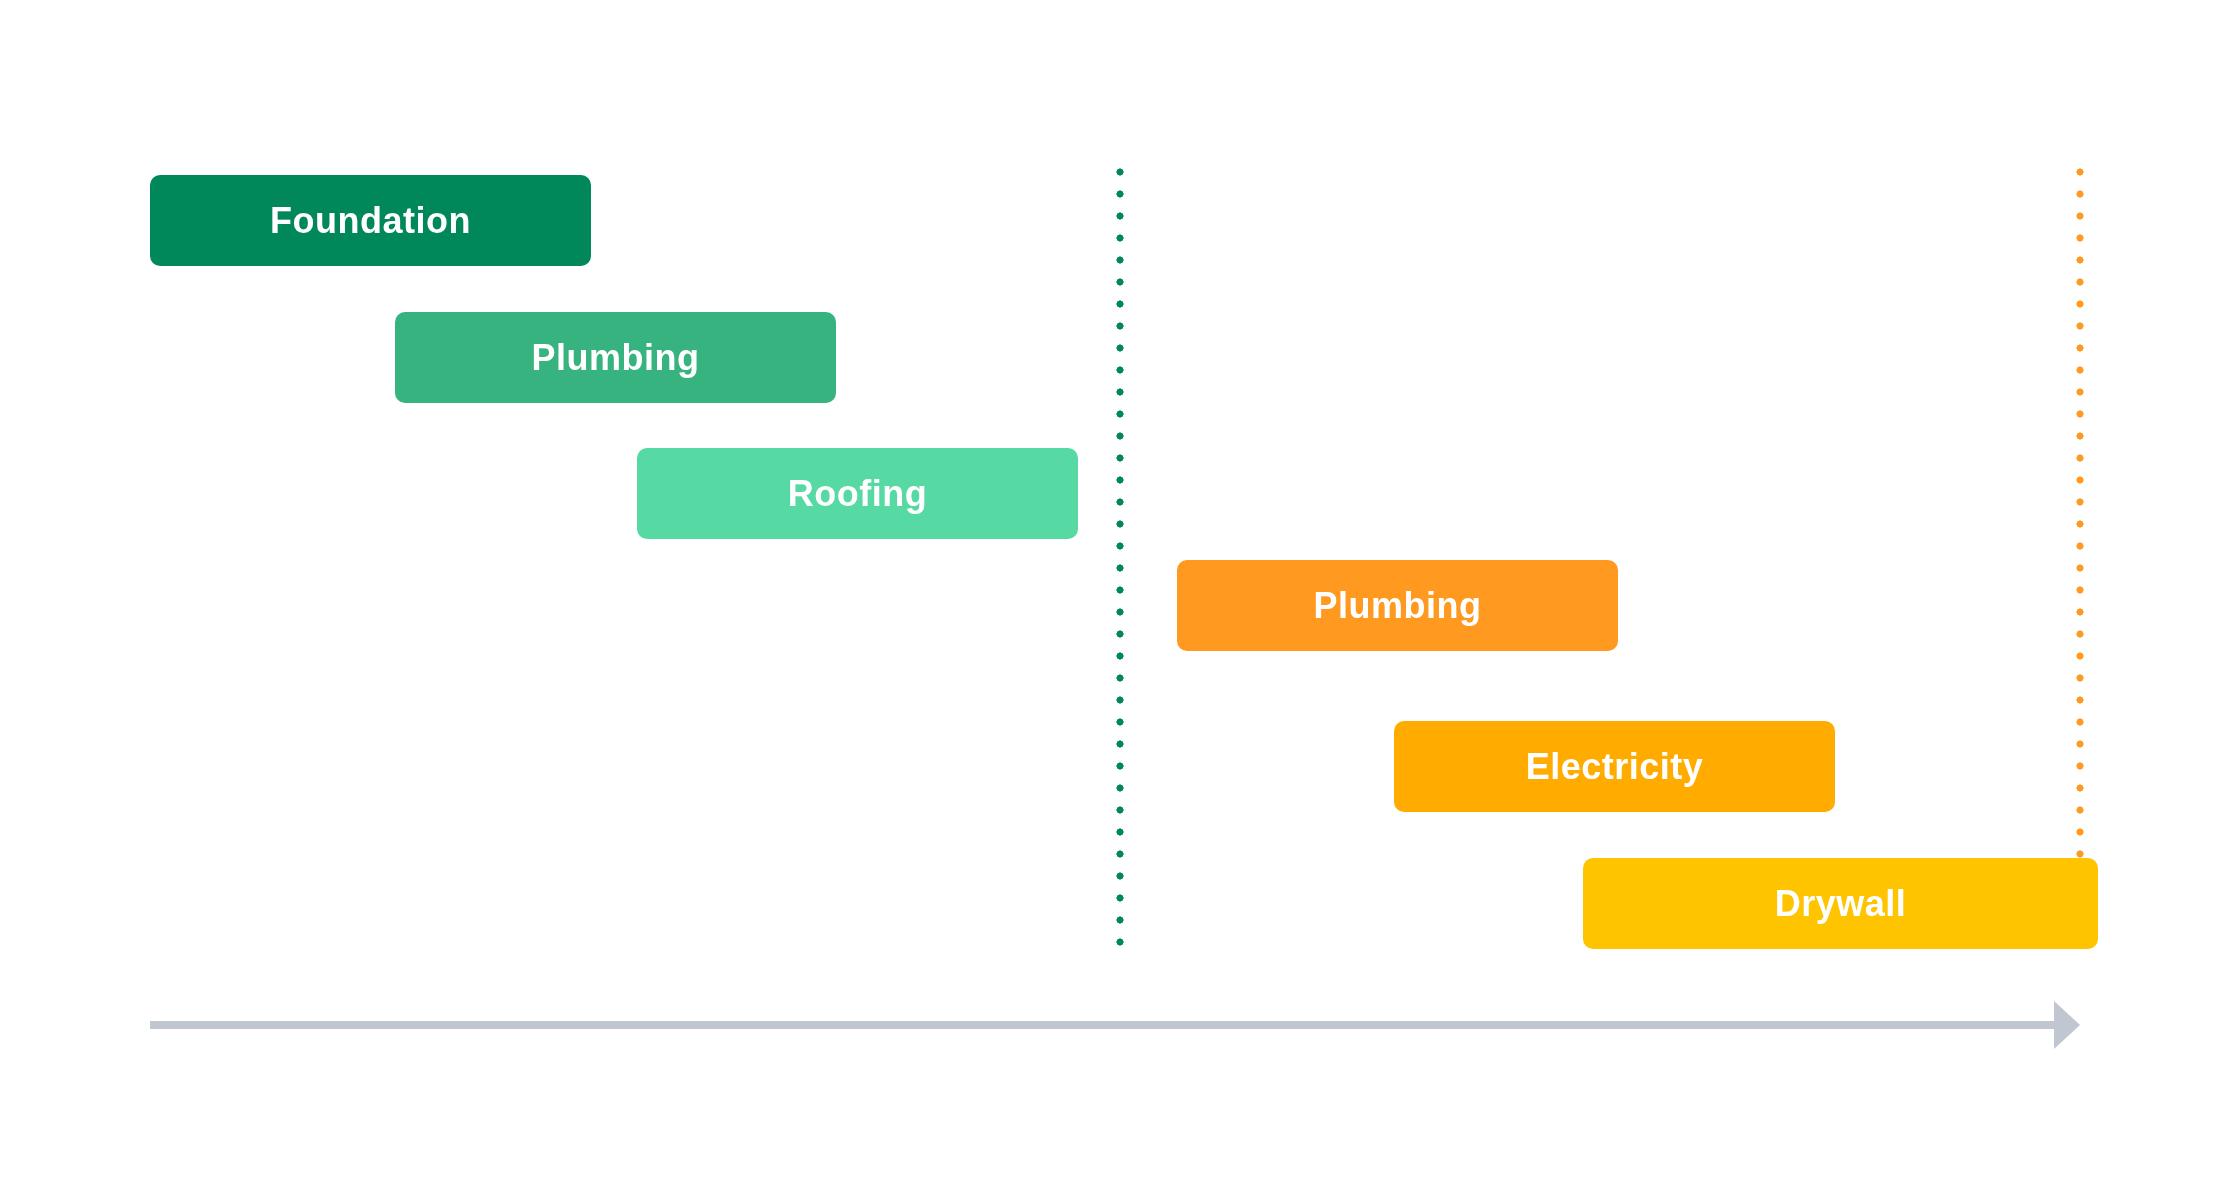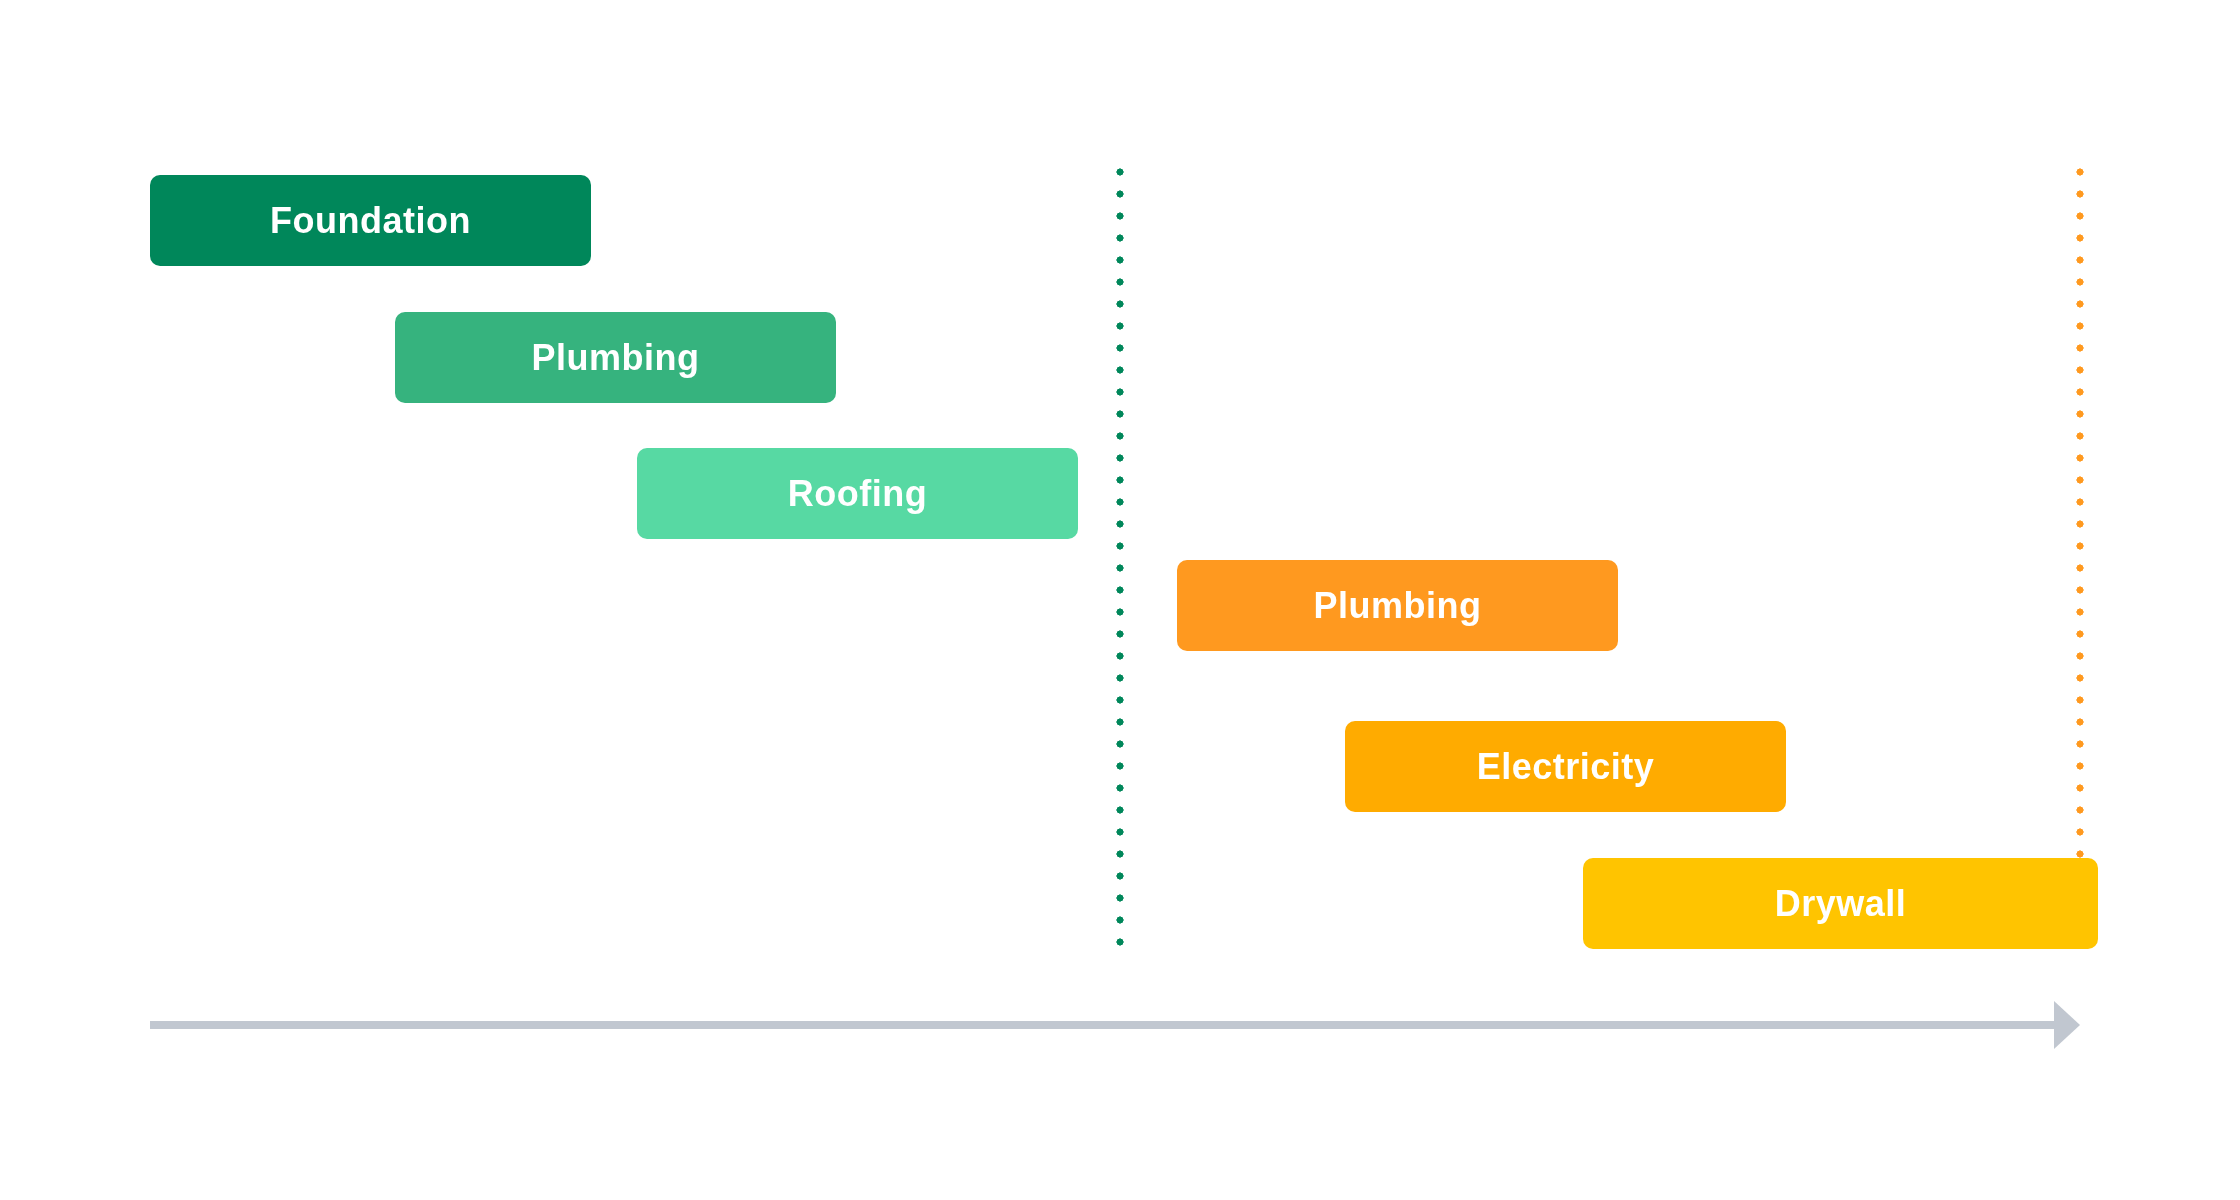--- a/index.html
+++ b/index.html
@@ -69,21 +69,21 @@
   </div>
 
   <div class="task-bar" style="left: 637px; top: 448px; width: 441px; height: 91px; background: rgb(87, 217, 163);">
     <span class="task-label">Roofing</span>
   </div>
 
   <div class="task-bar" style="left: 1177px; top: 560px; width: 441px; height: 91px; background: rgb(255, 153, 31);">
     <span class="task-label">Plumbing</span>
   </div>
 
-  <div class="task-bar" style="left: 1345px; top: 721px; width: 441px; height: 91px; background: rgb(255, 171, 0);">
+  <div class="task-bar" style="left: 1394px; top: 721px; width: 441px; height: 91px; background: rgb(255, 171, 0);">
     <span class="task-label">Electricity</span>
   </div>
 
   <div class="task-bar" style="left: 1583px; top: 858px; width: 515px; height: 91px; background: rgb(255, 196, 0);">
     <span class="task-label">Drywall</span>
   </div>
 </div>
   <div id="timeline-axis">
     <div class="axis-shaft" style="left: 150px; top: 1021px; width: 1904px; height: 8px; background: rgb(193, 199, 208);"></div>
     <div class="axis-head" style="left: 2054px; top: 1001px; border-top-width: 24px; border-bottom-width: 24px; border-left-width: 26px; border-left-color: rgb(193, 199, 208);"></div>

